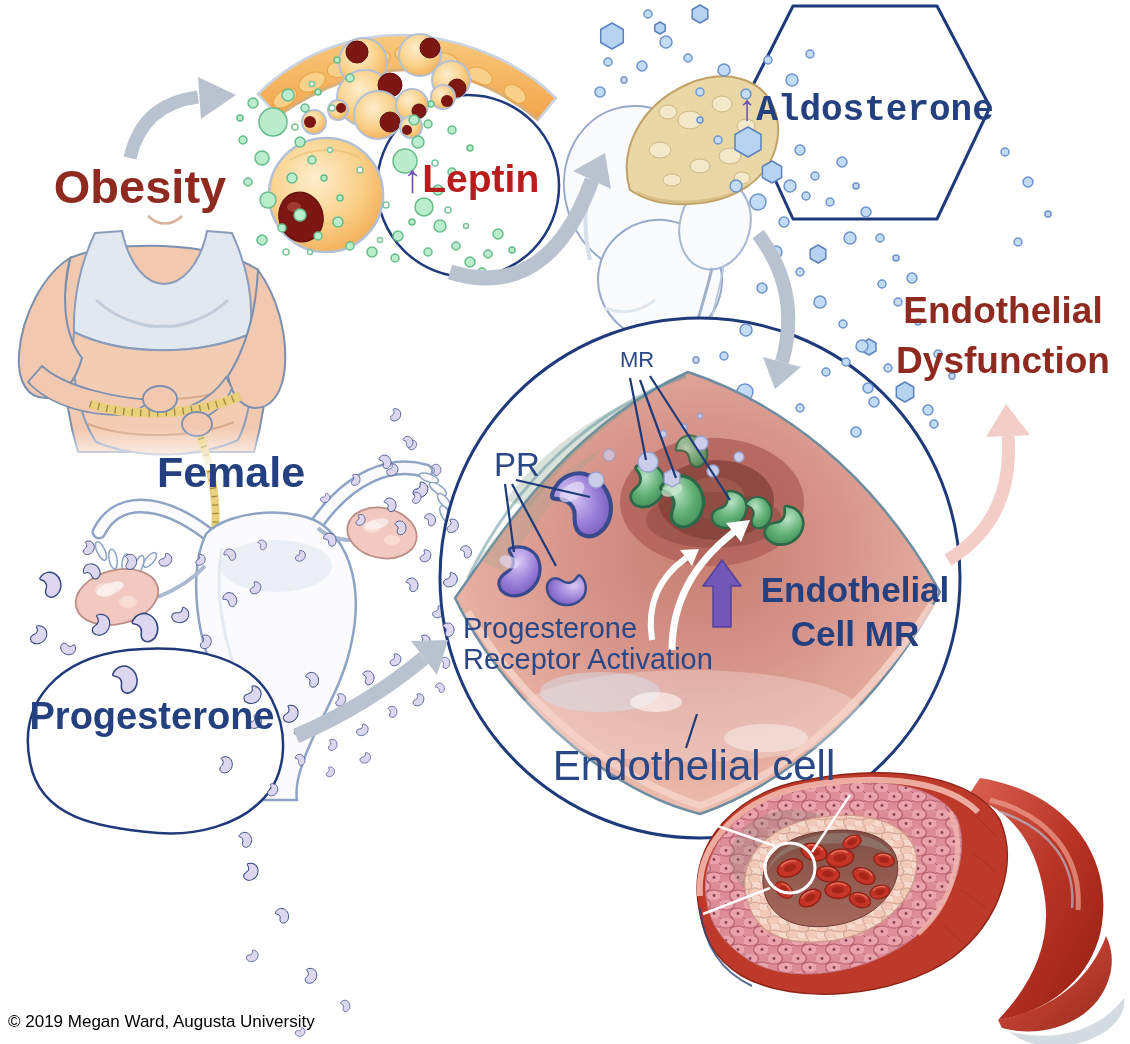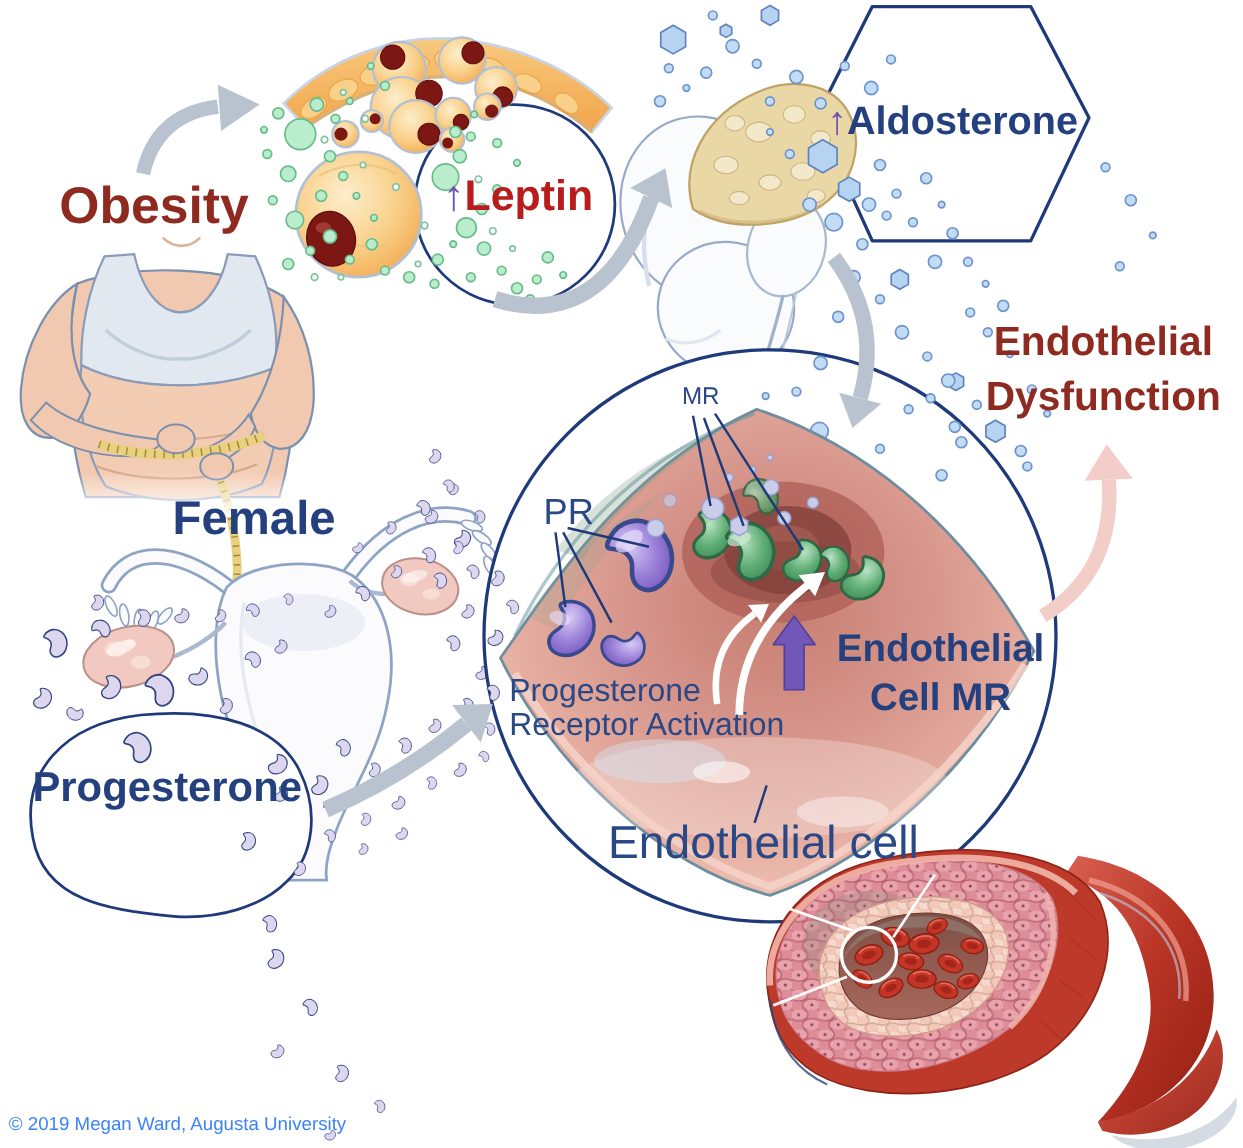--- a/index.html
+++ b/index.html
@@ -541,21 +541,21 @@
     <path d="M 775,846 L 700,820 M 812,852 L 850,795 M 770,888 L 703,914" stroke="#ffffff" stroke-width="2.5" opacity="0.95" fill="none"></path>
     <circle cx="790" cy="868" r="25" fill="none" stroke="#ffffff" stroke-width="3"></circle>
   </g>
 </g>
 </svg>
 
 <div class="lbl red" style="left:140px;top:187px;font-size:47px;">Obesity</div>
 
 <div class="lbl" style="left:471px;top:179px;font-size:39px;font-weight:bold;"><span class="purple">↑</span><span style="color:#b91c1c;">Leptin</span></div>
 
-<div class="lbl" style="left:866px;top:110px;font-size:36px;font-weight:bold;"><span class="purple">↑</span><span style="color:#24407e;">Aldosterone</span></div>
+<div class="lbl" style="left:866px;top:110px;font-size:36px;font-weight:bold;"><span class="purple">↑</span><span style="color:#24407e;font-family:Liberation Mono, monospace;">Aldosterone</span></div>
 
 <div class="lbl red" style="left:1003px;top:336px;font-size:37px;text-align:center;line-height:50px;">
   <div>Endothelial</div>
   <div>Dysfunction</div>
 </div>
 
 <div class="lbl navyB" style="left:231px;top:472px;font-size:43px;">Female</div>
 
 <div class="lbl navyB" style="left:152px;top:717px;font-size:38px;">Progesterone</div>
 
@@ -568,14 +568,14 @@
   <div>Receptor Activation</div>
 </div>
 
 <div class="lbl navyB" style="left:855px;top:612px;font-size:35px;text-align:center;line-height:44px;">
   <div>Endothelial</div>
   <div>Cell MR</div>
 </div>
 
 <div class="lbl navyR" style="left:694px;top:766px;font-size:42px;text-align:center;">Endothelial cell</div>
 
-<div class="lbl tl" style="left:8px;top:1013px;font-size:17px;color:#3b82f6;">© 2019 Megan Ward, Augusta University</div>
+<div class="lbl tl" style="left:8px;top:1013px;font-size:17px;color:#000000;">© 2019 Megan Ward, Augusta University</div>
 </div>
 
 </body></html>

